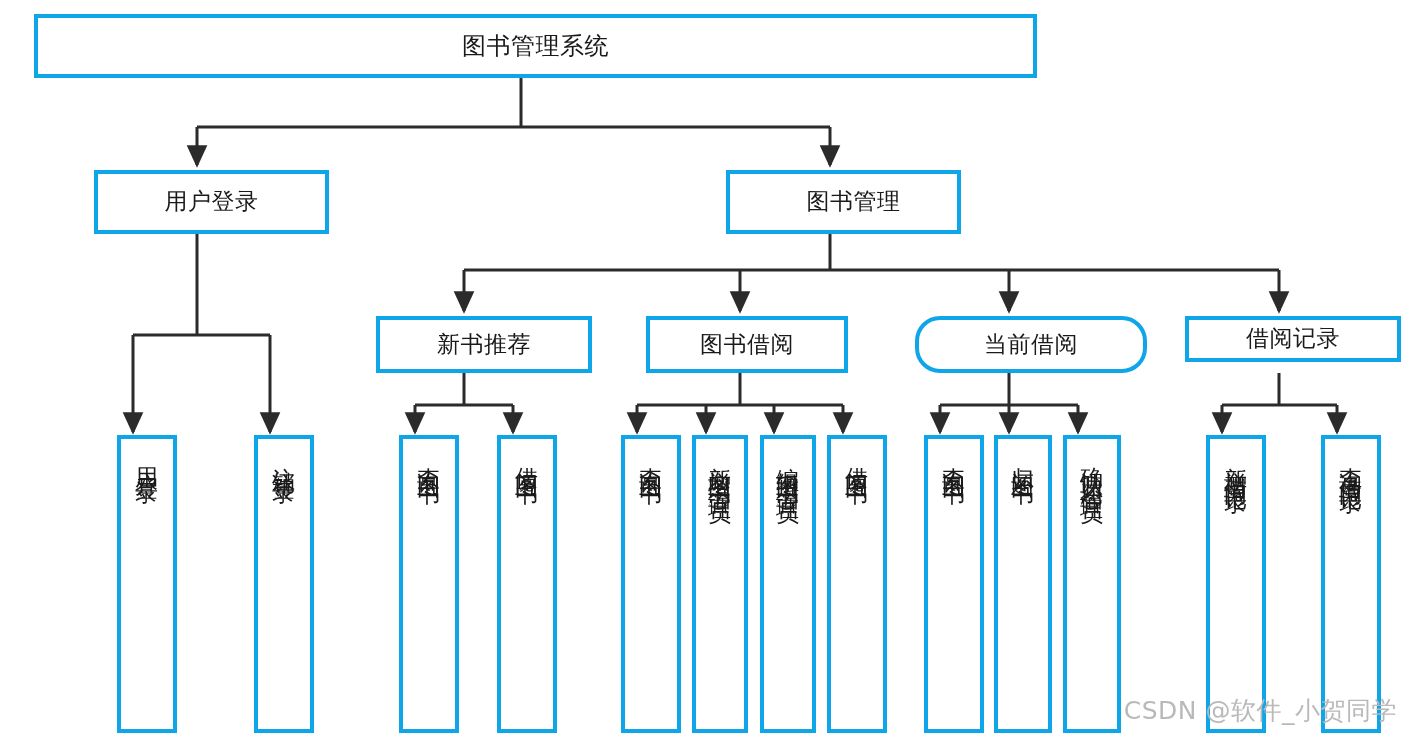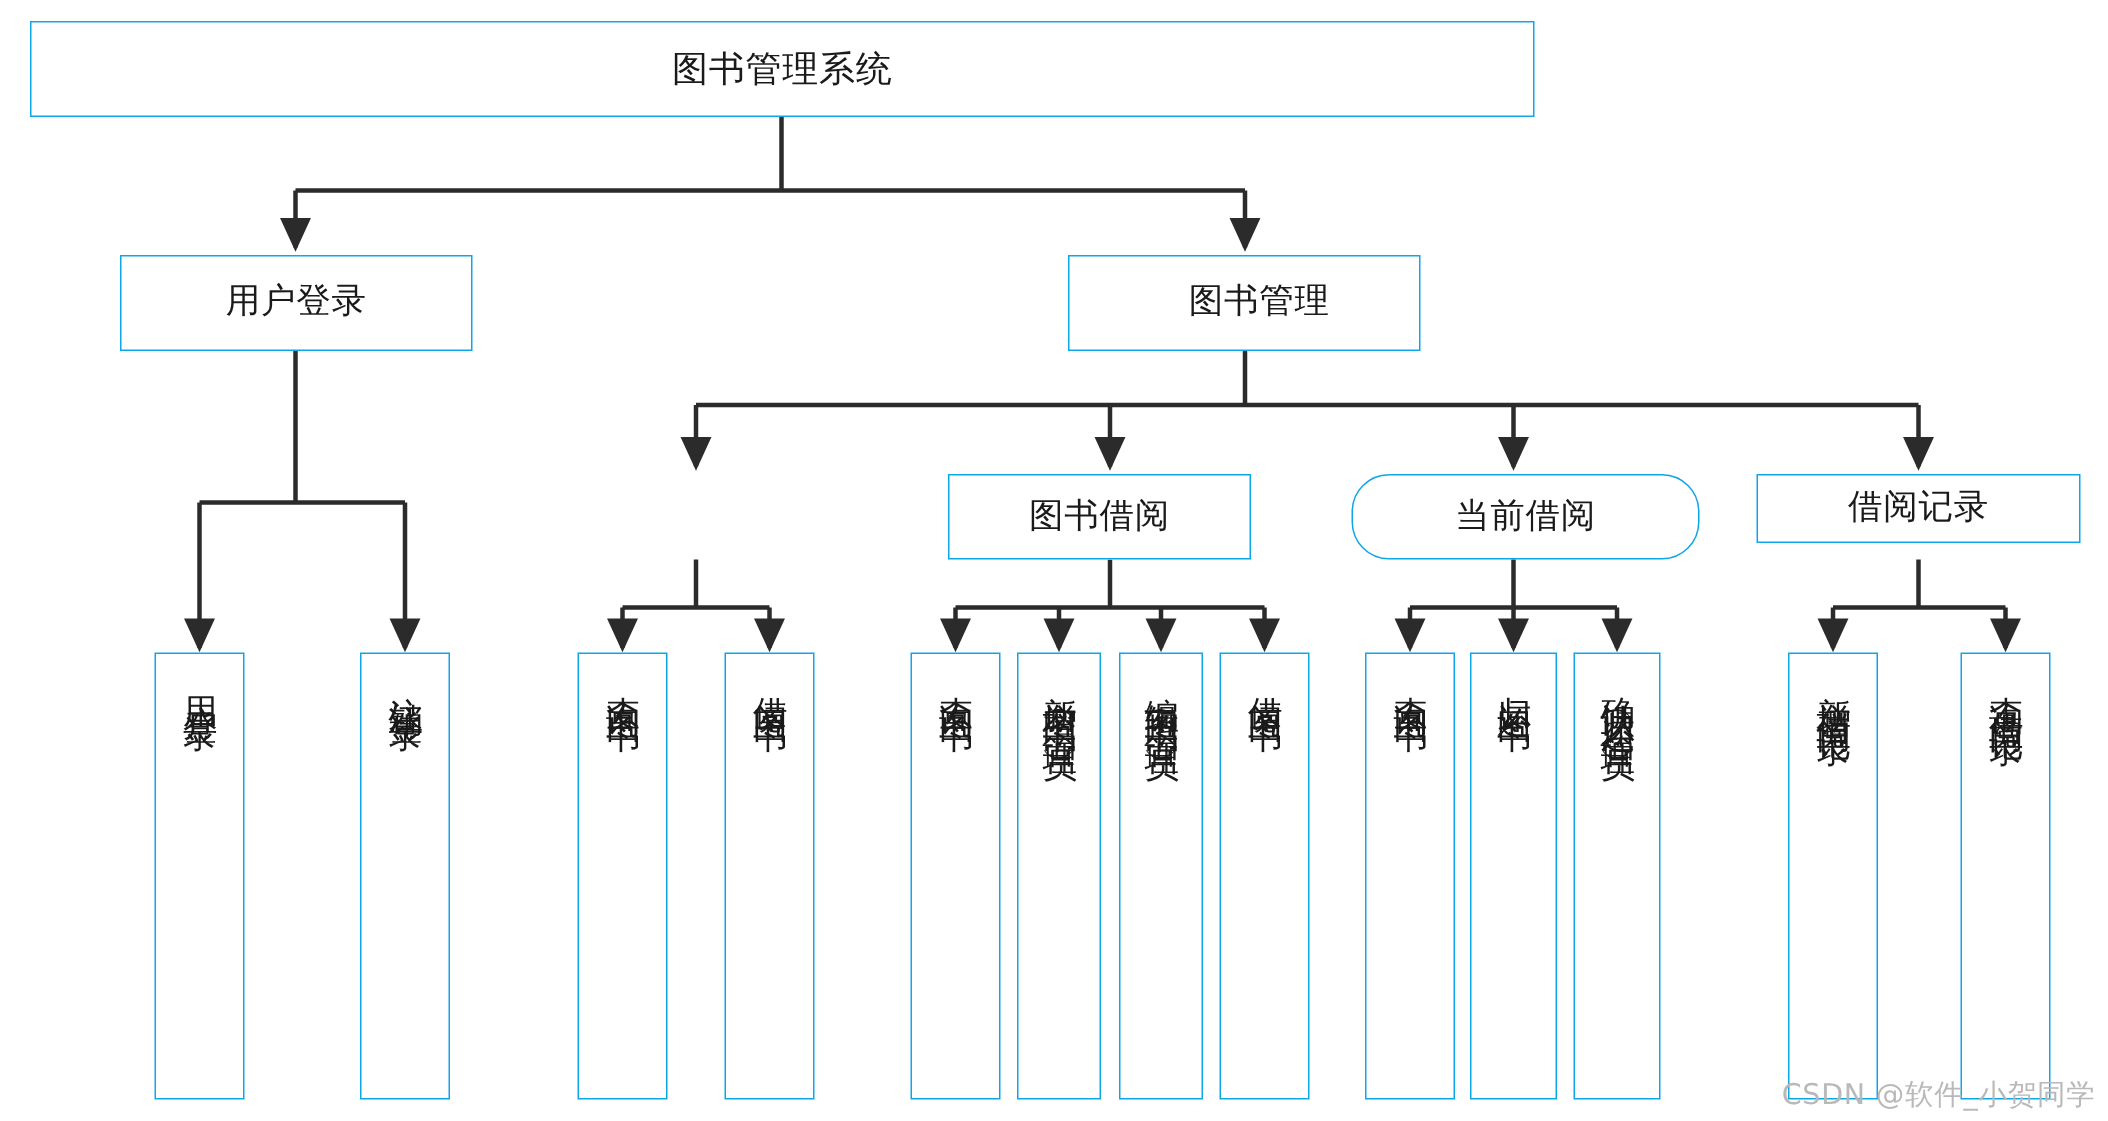--- a/index.html
+++ b/index.html
@@ -23,25 +23,26 @@
     left: 0;
     top: 0;
     width: 1405px;
     height: 747px;
     pointer-events: none;
   }
   .node {
     position: absolute;
     box-sizing: border-box;
     background: #ffffff;
-    border: 1px solid #0ea5e9;
+    border: 4px solid #0ea5e9;
     display: flex;
     align-items: center;
     justify-content: center;
     color: #1a1a1a;
+    margin-left: 14px;
   }
   .node-label {
     display: block;
     text-align: center;
     line-height: 1.18;
     white-space: nowrap;
   }
   
   .node.horiz .node-label {
     font-size: 23px;
@@ -60,22 +61,22 @@
     writing-mode: vertical-rl;
     text-orientation: upright;
     font-size: 23px;
     line-height: 1.05;
     letter-spacing: 5px;
     white-space: nowrap;
   }
   .watermark {
     position: absolute;
     right: 8px;
-    bottom: 4px;
-    font-size: 19px;
+    bottom: 20px;
+    font-size: 25px;
     color: #b9b9b9;
     letter-spacing: 0.5px;
     white-space: nowrap;
   }
 </style>
 </head>
 <body>
 
 <div id="diagram-root">
 
@@ -133,20 +134,23 @@
     <span class="node-label">图书管理系统</span>
   </div>
 
   <div class="node horiz" style="left:80px; top:170px; width:235px; height:64px;">
     <span class="node-label">用户登录</span>
   </div>
   <div class="node horiz" style="left:712px; top:170px; width:235px; height:64px;padding-left:20px;">
     <span class="node-label">图书管理</span>
   </div>
 
+  <div class="node horiz" style="left:362px; top:316px; width:216px; height:57px;">
+    <span class="node-label">新书推荐</span>
+  </div>
   <div class="node horiz" style="left:632px; top:316px; width:202px; height:57px;">
     <span class="node-label">图书借阅</span>
   </div>
   <div class="node horiz" style="left:901px; top:316px; width:232px; height:57px;border-radius:25px;">
     <span class="node-label">当前借阅</span>
   </div>
   <div class="node horiz" style="left:1171px; top:316px; width:216px; height:46px;">
     <span class="node-label">借阅记录</span>
   </div>
 

